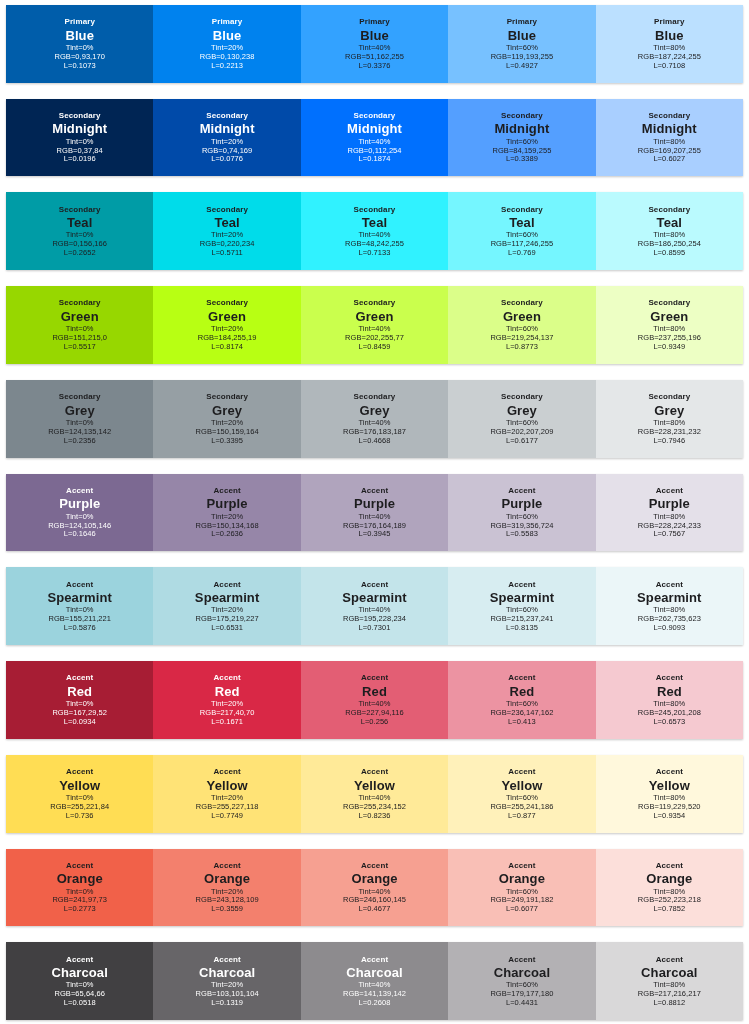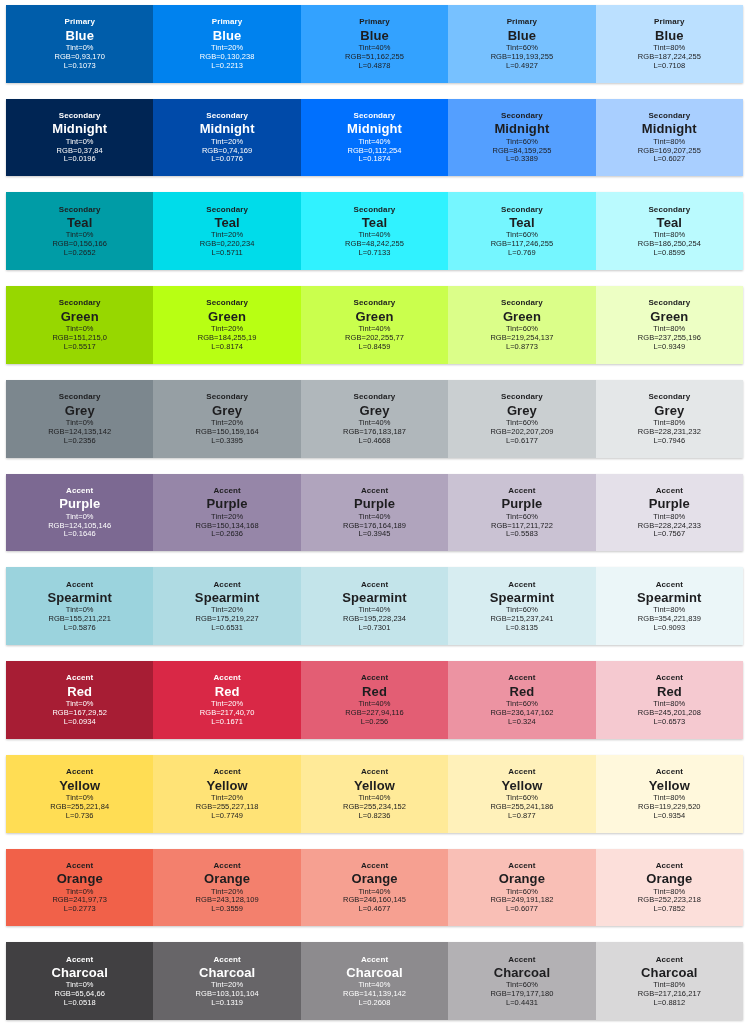--- a/index.html
+++ b/index.html
@@ -87,21 +87,21 @@
         <div class="swatch-name">Blue</div>
         <div class="swatch-tint">Tint=20%</div>
         <div class="swatch-rgb">RGB=0,130,238</div>
         <div class="swatch-lum">L=0.2213</div>
       </div>
       <div class="swatch text-dark" style="background-color: rgb(51, 162, 255);">
         <div class="swatch-category">Primary</div>
         <div class="swatch-name">Blue</div>
         <div class="swatch-tint">Tint=40%</div>
         <div class="swatch-rgb">RGB=51,162,255</div>
-        <div class="swatch-lum">L=0.4878</div>
+        <div class="swatch-lum">L=0.3376</div>
       </div>
       <div class="swatch text-dark" style="background-color: rgb(119, 193, 255);">
         <div class="swatch-category">Primary</div>
         <div class="swatch-name">Blue</div>
         <div class="swatch-tint">Tint=60%</div>
         <div class="swatch-rgb">RGB=119,193,255</div>
         <div class="swatch-lum">L=0.4927</div>
       </div>
       <div class="swatch text-dark" style="background-color: rgb(187, 224, 255);">
         <div class="swatch-category">Primary</div>
@@ -278,21 +278,21 @@
         <div class="swatch-category">Accent</div>
         <div class="swatch-name">Purple</div>
         <div class="swatch-tint">Tint=40%</div>
         <div class="swatch-rgb">RGB=176,164,189</div>
         <div class="swatch-lum">L=0.3945</div>
       </div>
       <div class="swatch text-dark" style="background-color: rgb(202, 194, 211);">
         <div class="swatch-category">Accent</div>
         <div class="swatch-name">Purple</div>
         <div class="swatch-tint">Tint=60%</div>
-        <div class="swatch-rgb">RGB=117,211,722</div>
+        <div class="swatch-rgb">RGB=319,356,724</div>
         <div class="swatch-lum">L=0.5583</div>
       </div>
       <div class="swatch text-dark" style="background-color: rgb(228, 224, 233);">
         <div class="swatch-category">Accent</div>
         <div class="swatch-name">Purple</div>
         <div class="swatch-tint">Tint=80%</div>
         <div class="swatch-rgb">RGB=228,224,233</div>
         <div class="swatch-lum">L=0.7567</div>
       </div>
     </div>
@@ -322,21 +322,21 @@
         <div class="swatch-category">Accent</div>
         <div class="swatch-name">Spearmint</div>
         <div class="swatch-tint">Tint=60%</div>
         <div class="swatch-rgb">RGB=215,237,241</div>
         <div class="swatch-lum">L=0.8135</div>
       </div>
       <div class="swatch text-dark" style="background-color: rgb(235, 246, 248);">
         <div class="swatch-category">Accent</div>
         <div class="swatch-name">Spearmint</div>
         <div class="swatch-tint">Tint=80%</div>
-        <div class="swatch-rgb">RGB=354,221,839</div>
+        <div class="swatch-rgb">RGB=262,735,623</div>
         <div class="swatch-lum">L=0.9093</div>
       </div>
     </div>
     <div class="palette-row">
       <div class="swatch text-light" style="background-color: rgb(167, 29, 52);">
         <div class="swatch-category">Accent</div>
         <div class="swatch-name">Red</div>
         <div class="swatch-tint">Tint=0%</div>
         <div class="swatch-rgb">RGB=167,29,52</div>
         <div class="swatch-lum">L=0.0934</div>
@@ -353,21 +353,21 @@
         <div class="swatch-name">Red</div>
         <div class="swatch-tint">Tint=40%</div>
         <div class="swatch-rgb">RGB=227,94,116</div>
         <div class="swatch-lum">L=0.256</div>
       </div>
       <div class="swatch text-dark" style="background-color: rgb(236, 147, 162);">
         <div class="swatch-category">Accent</div>
         <div class="swatch-name">Red</div>
         <div class="swatch-tint">Tint=60%</div>
         <div class="swatch-rgb">RGB=236,147,162</div>
-        <div class="swatch-lum">L=0.324</div>
+        <div class="swatch-lum">L=0.413</div>
       </div>
       <div class="swatch text-dark" style="background-color: rgb(245, 201, 208);">
         <div class="swatch-category">Accent</div>
         <div class="swatch-name">Red</div>
         <div class="swatch-tint">Tint=80%</div>
         <div class="swatch-rgb">RGB=245,201,208</div>
         <div class="swatch-lum">L=0.6573</div>
       </div>
     </div>
     <div class="palette-row">

